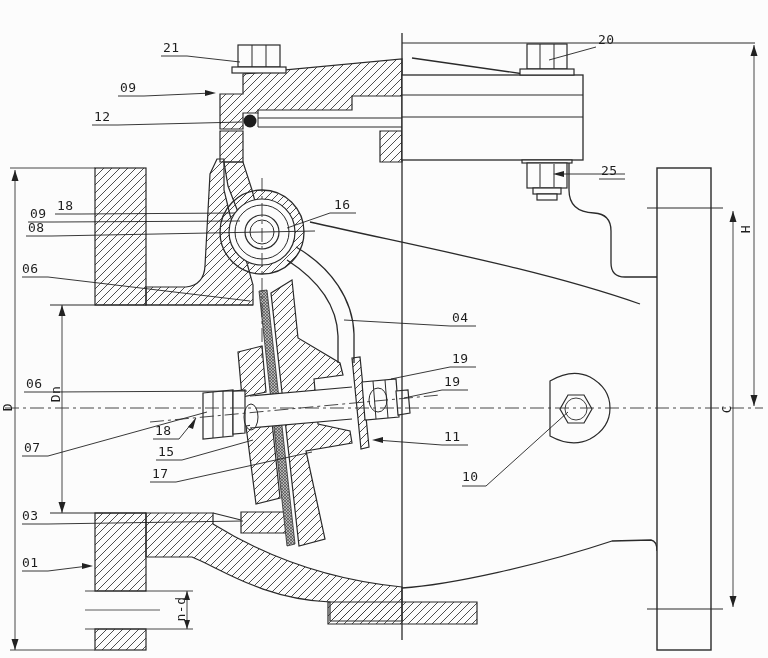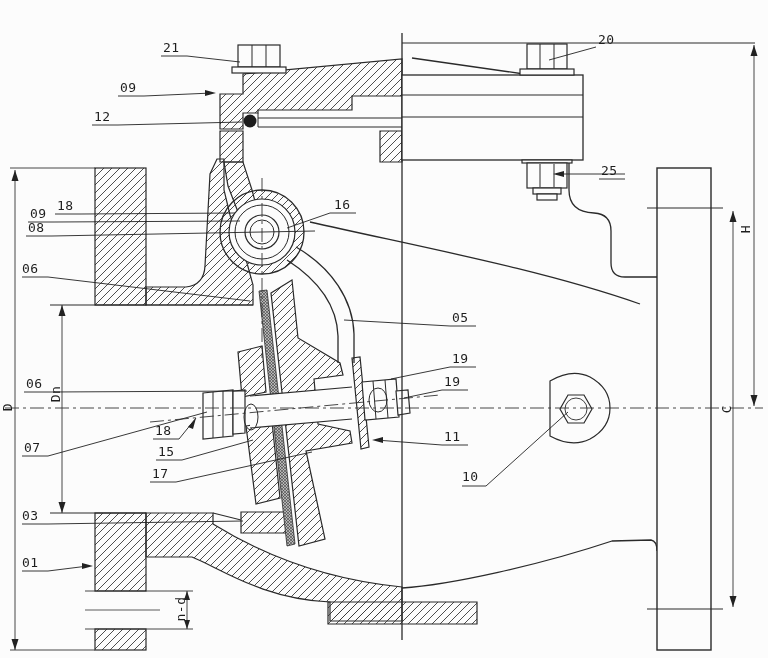--- a/index.html
+++ b/index.html
@@ -216,21 +216,21 @@
     <polygon points="372,440 383,437 383,443"></polygon>
     <polygon points="196,418 188,427 193,429"></polygon>
     <polygon points="553,174 564,171 564,177"></polygon>
   </g>
 </svg>
 
 <div class="lbl" style="left:22px;top:556px">01</div>
 <div class="lbl" style="left:120px;top:81px">09</div>
 <div class="lbl" style="left:22px;top:509px">03</div>
 <div class="lbl" style="left:22px;top:262px">06</div>
-<div class="lbl" style="left:452px;top:311px">05</div>
+<div class="lbl" style="left:452px;top:311px">04</div>
 <div class="lbl" style="left:26px;top:377px">06</div>
 <div class="lbl" style="left:24px;top:441px">07</div>
 <div class="lbl" style="left:28px;top:221px">08</div>
 <div class="lbl" style="left:30px;top:207px">09</div>
 <div class="lbl" style="left:462px;top:470px">10</div>
 <div class="lbl" style="left:444px;top:430px">11</div>
 <div class="lbl" style="left:94px;top:110px">12</div>
 <div class="lbl" style="left:57px;top:199px">18</div>
 <div class="lbl" style="left:152px;top:467px">17</div>
 <div class="lbl" style="left:158px;top:445px">15</div>

